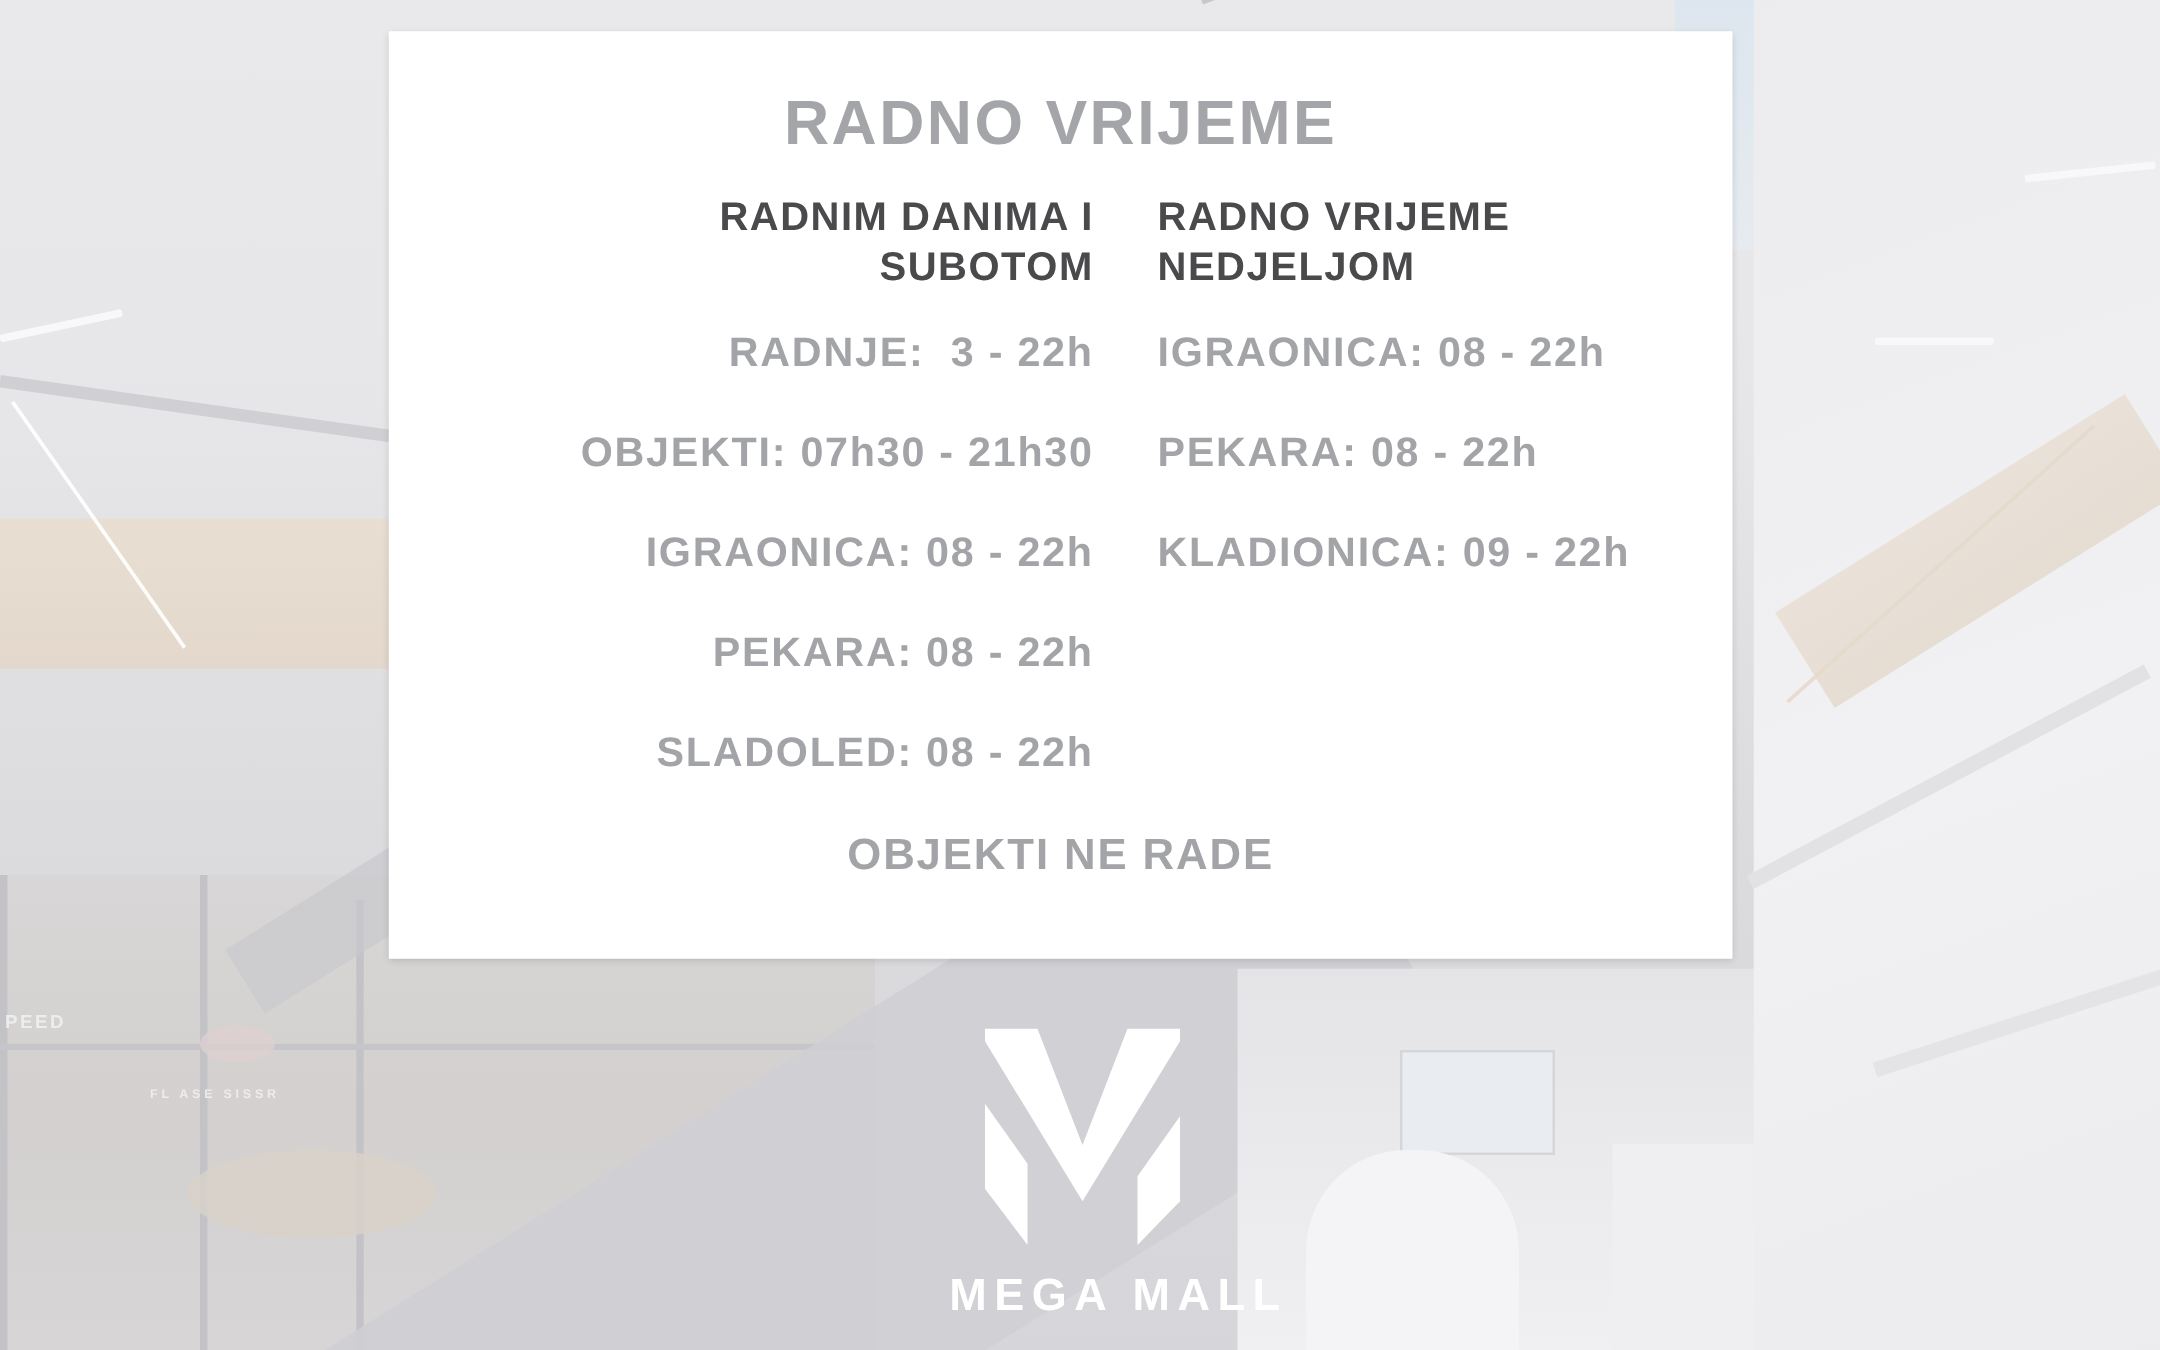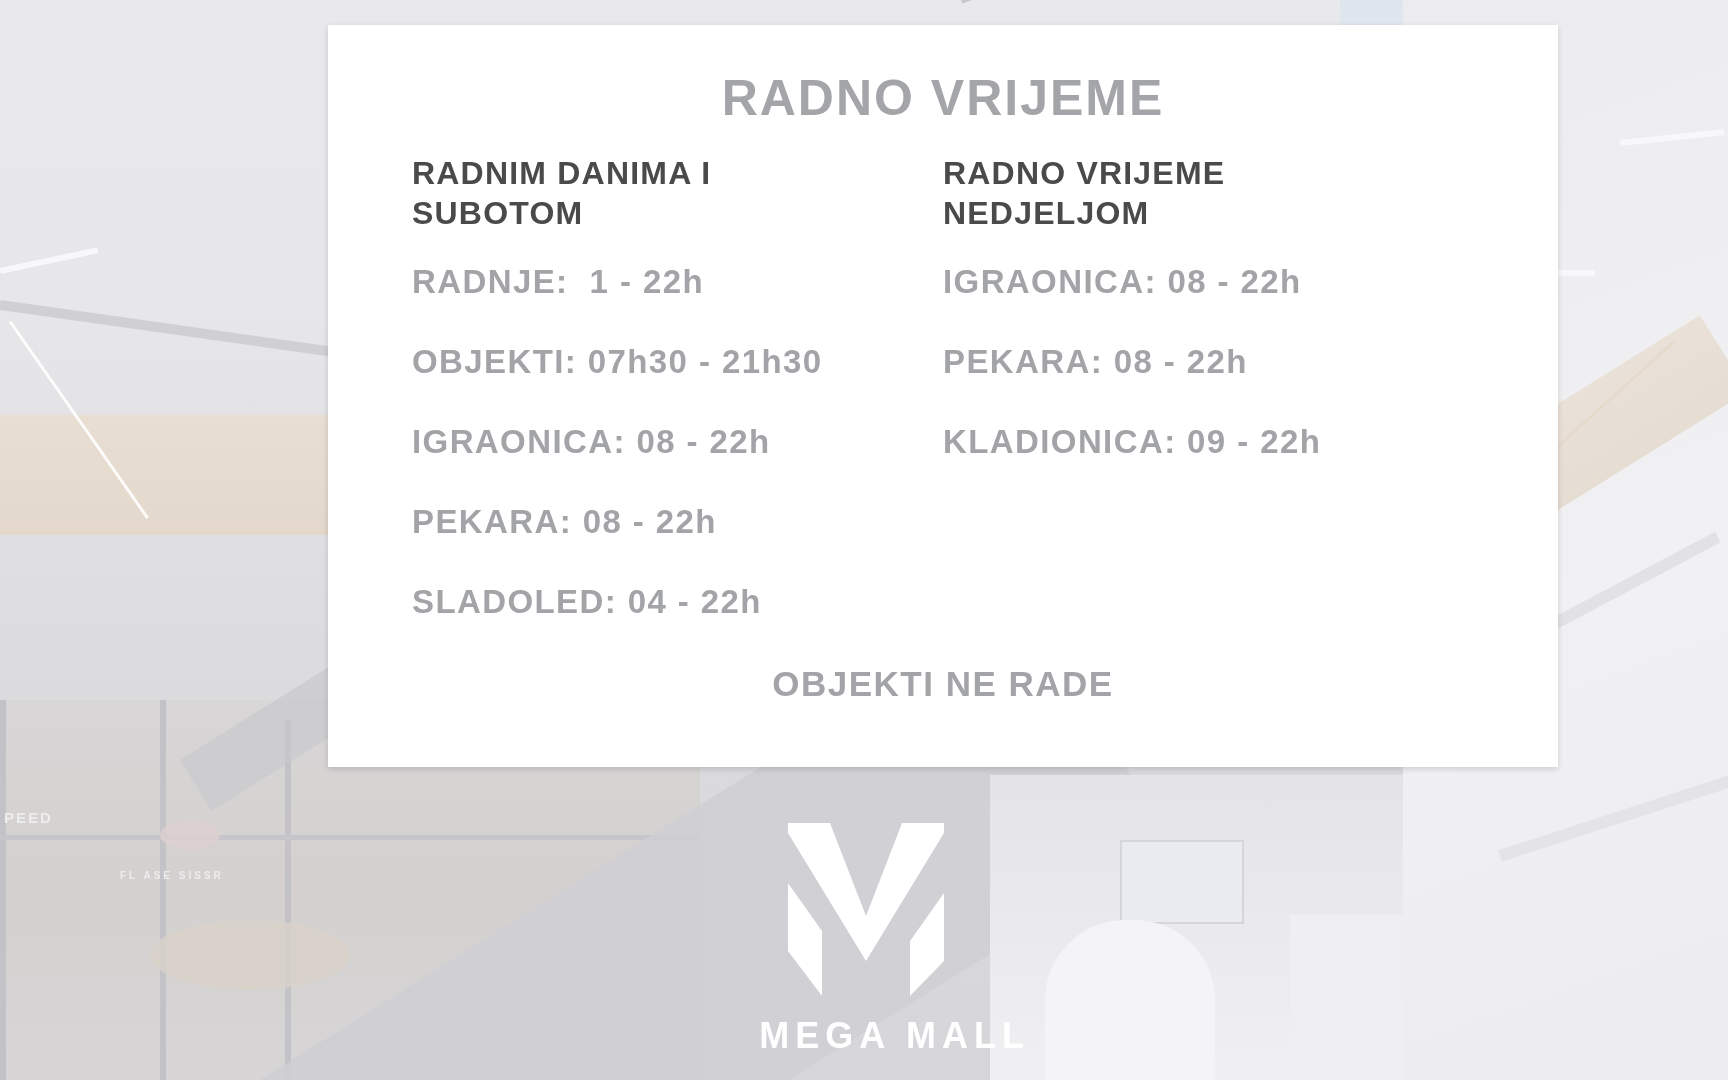--- a/index.html
+++ b/index.html
@@ -61,31 +61,31 @@
   }
   .bg-store-text {
     position: absolute; color: #f2f2f2; font-weight: bold; letter-spacing: 2px; opacity: .85;
   }
   .bg-store-text.speed { left: 4px; top: 797px; font-size: 15px; margin-top: 12px; }
   .bg-store-text.flower { left: 120px; top: 870px; font-size: 10px; letter-spacing: 3px; }
   .bg-flower { position: absolute; border-radius: 50%; background: #ddd0cf; opacity: .8; }
 
   
   .card {
-    position: absolute; left: 328px; top: 25px; width: 1230px; height: 742px;
+    position: absolute; left: 311px; top: 25px; width: 1075px; height: 742px;
     background: #ffffff;
     box-shadow: 0 2px 6px rgba(0,0,0,0.15);
   }
   .title {
     position: absolute; left: 0; right: 0; top: 43px; text-align: center;
     font-size: 50px; font-weight: bold; color: #a4a5a8; letter-spacing: 2px;
     line-height: 60px;
   }
   .col { position: absolute; top: 128px; }
-  .col.left { left: 84px; width: 480px; }
+  .col.left { left: 84px; width: 480px; text-align: right; }
   .col.right { left: 615px; width: 440px; }
   .col-heading {
     font-size: 32px; font-weight: bold; color: #4a4a4c; line-height: 40px;
     letter-spacing: 1.2px; margin: 0; white-space: pre-line;
   }
   .hours { list-style: none; margin: 0; padding: 0; margin-top: 29px; }
   .hours li {
     font-size: 33px; font-weight: bold; color: #a3a4a7; height: 80px; line-height: 40px;
     letter-spacing: 1.4px; white-space: pre;
   }
@@ -137,25 +137,25 @@
   <div class="bg-beam" style="left:1500px;top:850px;width:300px;height:12px;transform:rotate(-18deg);background:#e4e4e7;"></div>
 </div>
 
 <div class="card">
   <div class="title">RADNO VRIJEME</div>
 
   <div class="col left">
     <h2 class="col-heading">RADNIM DANIMA I
 SUBOTOM</h2>
     <ul class="hours">
-      <li>RADNJE:  1 - 22h</li>
+      <li>RADNJE:  3 - 22h</li>
       <li>OBJEKTI: 07h30 - 21h30</li>
       <li>IGRAONICA: 08 - 22h</li>
       <li>PEKARA: 08 - 22h</li>
-      <li>SLADOLED: 04 - 22h</li>
+      <li>SLADOLED: 08 - 22h</li>
     </ul>
   </div>
 
   <div class="col right">
     <h2 class="col-heading">RADNO VRIJEME
 NEDJELJOM</h2>
     <ul class="hours">
       <li>IGRAONICA: 08 - 22h</li>
       <li>PEKARA: 08 - 22h</li>
       <li>KLADIONICA: 09 - 22h</li>

